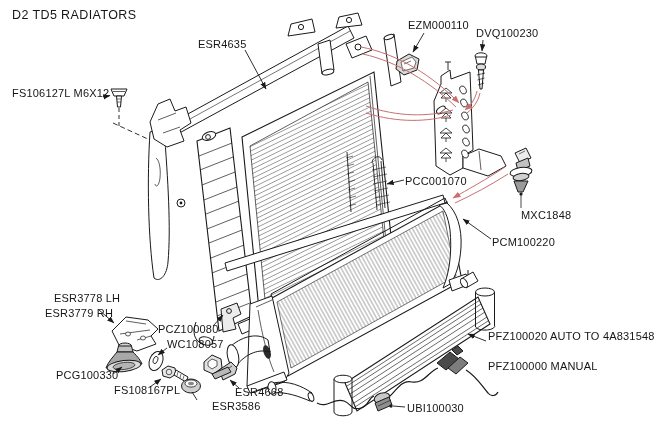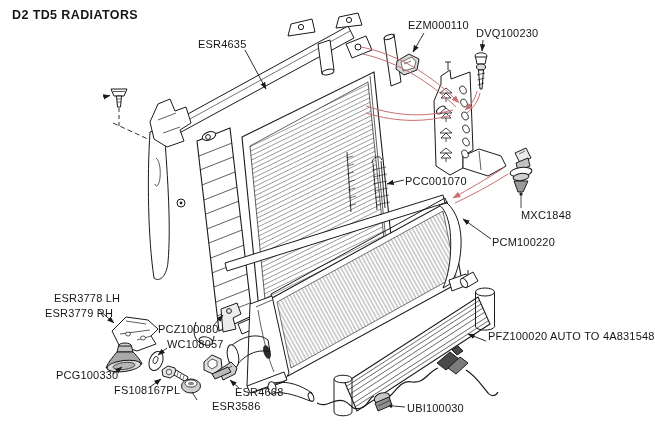--- a/index.html
+++ b/index.html
@@ -12,21 +12,21 @@
   }
   #stage svg{position:absolute;left:0;top:0;}
   .lbl{
     position:absolute;
     font-size:11px;
     line-height:13px;
     color:#161616;
     white-space:nowrap;
     letter-spacing:0.2px;
   }
-  .lbl.title{font-size:12.5px;letter-spacing:0.4px;font-weight:bold;}
+  .lbl.title{font-size:12.5px;letter-spacing:0.4px;}
 </style>
 </head>
 <body>
 
 <div id="stage">
 
   <svg width="655" height="439" viewBox="0 0 655 439">
     <defs>
       <marker id="arrB" markerWidth="9" markerHeight="7" refX="7.5" refY="3" orient="auto">
         <path d="M0,0 L8,3 L0,6 Z" fill="#1a1a1a"></path>
@@ -282,27 +282,29 @@
       <path d="M192,392 L197,400"></path>
       <path d="M239,388 L230,380" marker-end="url(#arrB)"></path>
       <path d="M486,341 L468,334" marker-end="url(#arrB)"></path>
     </g>
   </svg>
 
   <div class="lbl title" style="left:12px;top:9px">D2 TD5 RADIATORS</div>
   <div class="lbl" style="left:198px;top:38px">ESR4635</div>
   <div class="lbl" style="left:408px;top:19px">EZM000110</div>
   <div class="lbl" style="left:476px;top:27px">DVQ100230</div>
+  <div class="lbl" style="left:12px;top:87px">FS106127L M6X12</div>
   <div class="lbl" style="left:405px;top:175px">PCC001070</div>
   <div class="lbl" style="left:521px;top:209px">MXC1848</div>
   <div class="lbl" style="left:492px;top:236px">PCM100220</div>
   <div class="lbl" style="left:54px;top:292px">ESR3778 LH</div>
   <div class="lbl" style="left:45px;top:307px">ESR3779 RH</div>
   <div class="lbl" style="left:158px;top:323px">PCZ100080</div>
   <div class="lbl" style="left:167px;top:338px">WC108057</div>
   <div class="lbl" style="left:56px;top:369px">PCG100330</div>
   <div class="lbl" style="left:114px;top:384px">FS108167PL</div>
   <div class="lbl" style="left:212px;top:400px">ESR3586</div>
   <div class="lbl" style="left:235px;top:386px">ESR4668</div>
   <div class="lbl" style="left:488px;top:330px">PFZ100020 AUTO TO 4A831548</div>
+  <div class="lbl" style="left:488px;top:360px">PFZ100000 MANUAL</div>
   <div class="lbl" style="left:407px;top:402px">UBI100030</div>
 
 </div>
 
 </body></html>

